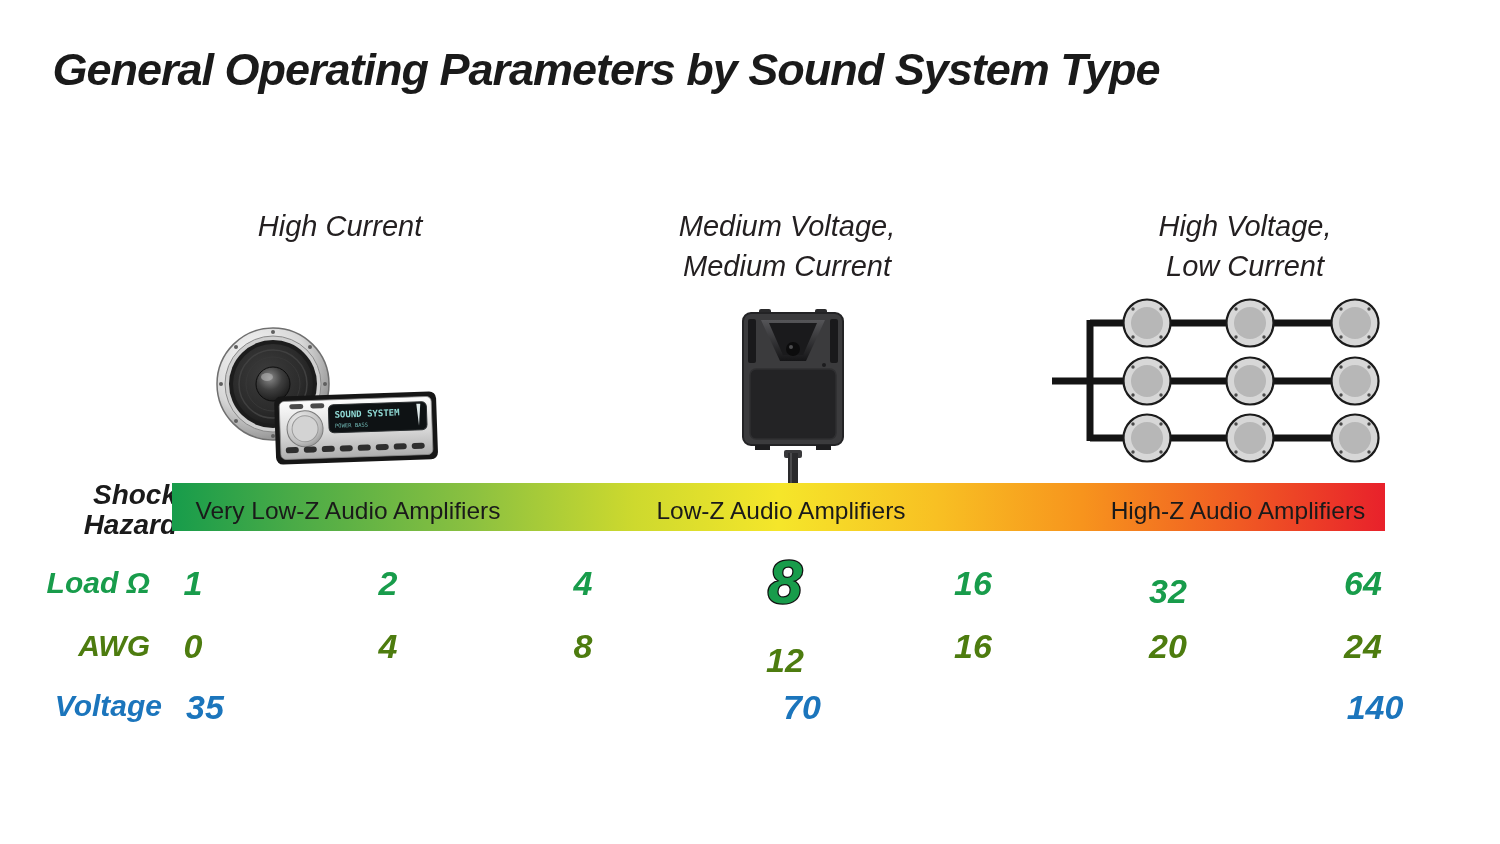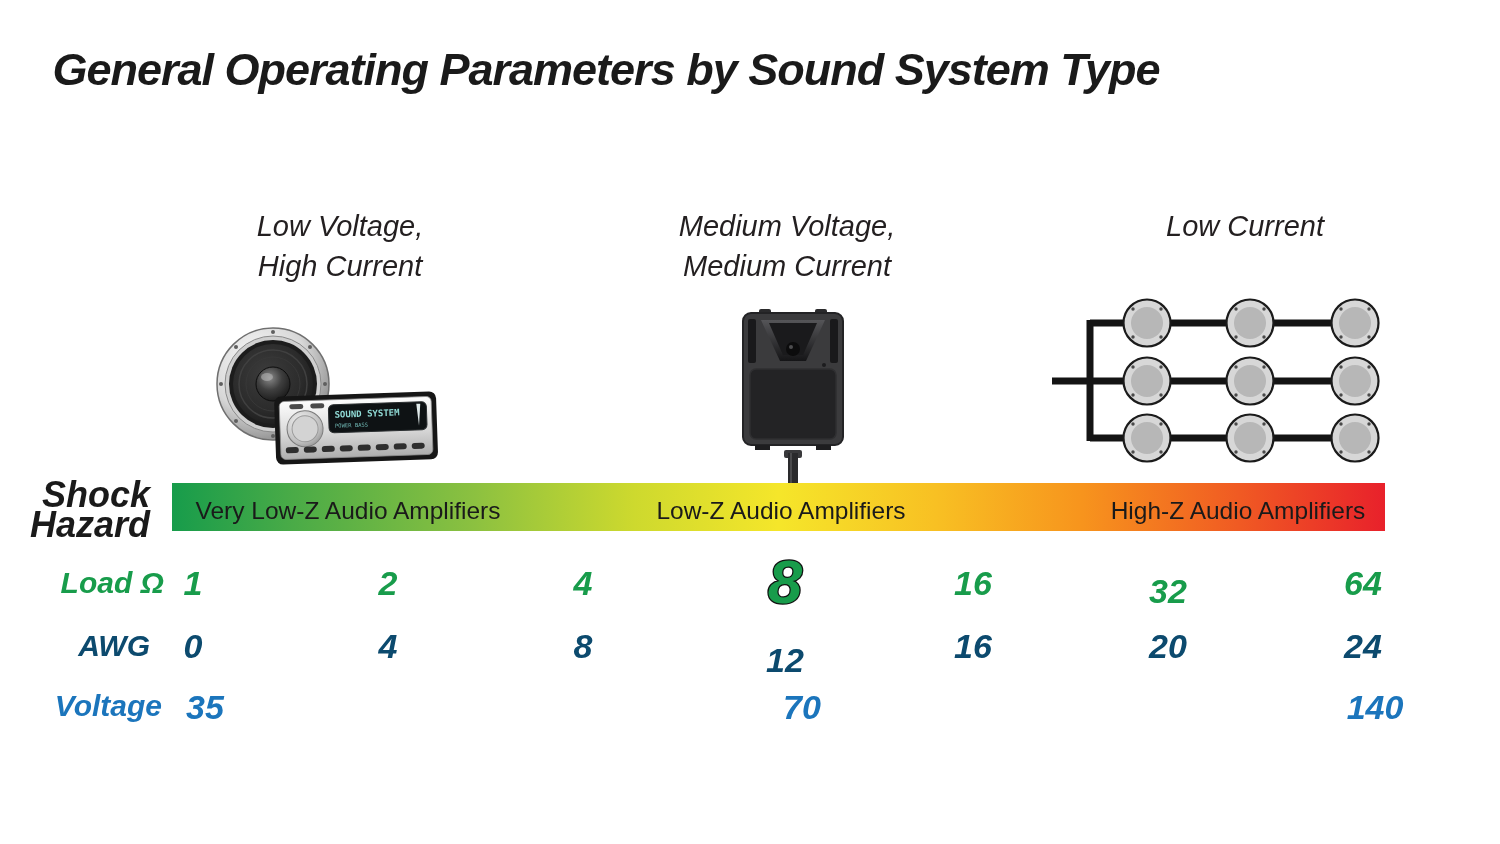--- a/index.html
+++ b/index.html
@@ -30,64 +30,64 @@
   .zone-label{
     position:absolute;top:0;height:55px;line-height:55px;transform:translateX(-50%);
     font-size:24.5px;color:#1a1a1a;white-space:nowrap;
   }
   #zone-0{left:176px;}
   #zone-1{left:609px;}
   #zone-2{left:1066px;text-align:right;}
   
   #shock-hazard-label{
     left:0;top:480px;width:150px;text-align:right;
-    font-size:36px;font-weight:bold;font-style:italic;line-height:30px;color:#1a1a1a;
+    font-size:28px;font-weight:bold;font-style:italic;line-height:30px;color:#1a1a1a;padding-left:27px;
   }
   
   .row{left:0;top:0;width:1500px;height:60px;}
   .row-label{
     position:absolute;left:0;width:150px;text-align:right;
     font-size:30px;font-weight:bold;font-style:italic;white-space:nowrap;
   }
   .val{
     position:absolute;transform:translateX(-50%);
     font-size:34px;font-weight:bold;font-style:italic;white-space:nowrap;
   }
   .green{color:#189c4b;}
-  .red{color:#0c4a6e;font-style:italic;}
+  .red{color:#4d7c0f;font-style:italic;}
   .blue{color:#1b75bc;}
-  #row-load .row-label{top:6px;padding-left:14px;}
+  #row-load .row-label{top:6px;}
   #row-awg .row-label{top:5px;}
   #row-voltage .row-label{top:4px;}
   #row-load{top:560px;}
   #row-awg{top:624px;}
   #row-voltage{top:685px;margin-left:12px;}
   .val.load-big{
     font-size:62px;top:-14px;
     -webkit-text-stroke:2.5px #111111;
     paint-order:stroke fill;
   }
   svg{display:block;}
 </style>
 </head>
 <body>
 
 <div id="stage">
 
   <div id="title" class="abs">General Operating Parameters by Sound System Type</div>
 
   <div id="col-header-0" class="abs col-header">
-    <div>Low Voltage,</div>
     <div>High Current</div>
   </div>
   <div id="col-header-1" class="abs col-header">
     <div>Medium Voltage,</div>
     <div>Medium Current</div>
   </div>
   <div id="col-header-2" class="abs col-header">
+    <div>High Voltage,</div>
     <div>Low Current</div>
   </div>
 
   <svg class="abs" style="left:205px;top:314px;" width="240" height="152" viewBox="0 0 240 152">
     <defs>
       <radialGradient id="chromeG" cx="35%" cy="30%" r="80%">
         <stop offset="0%" stop-color="#fbfbfb"></stop>
           <stop offset="55%" stop-color="#d7d7d7"></stop>
         <stop offset="85%" stop-color="#9c9c9c"></stop>
           <stop offset="100%" stop-color="#7d7d7d"></stop>

